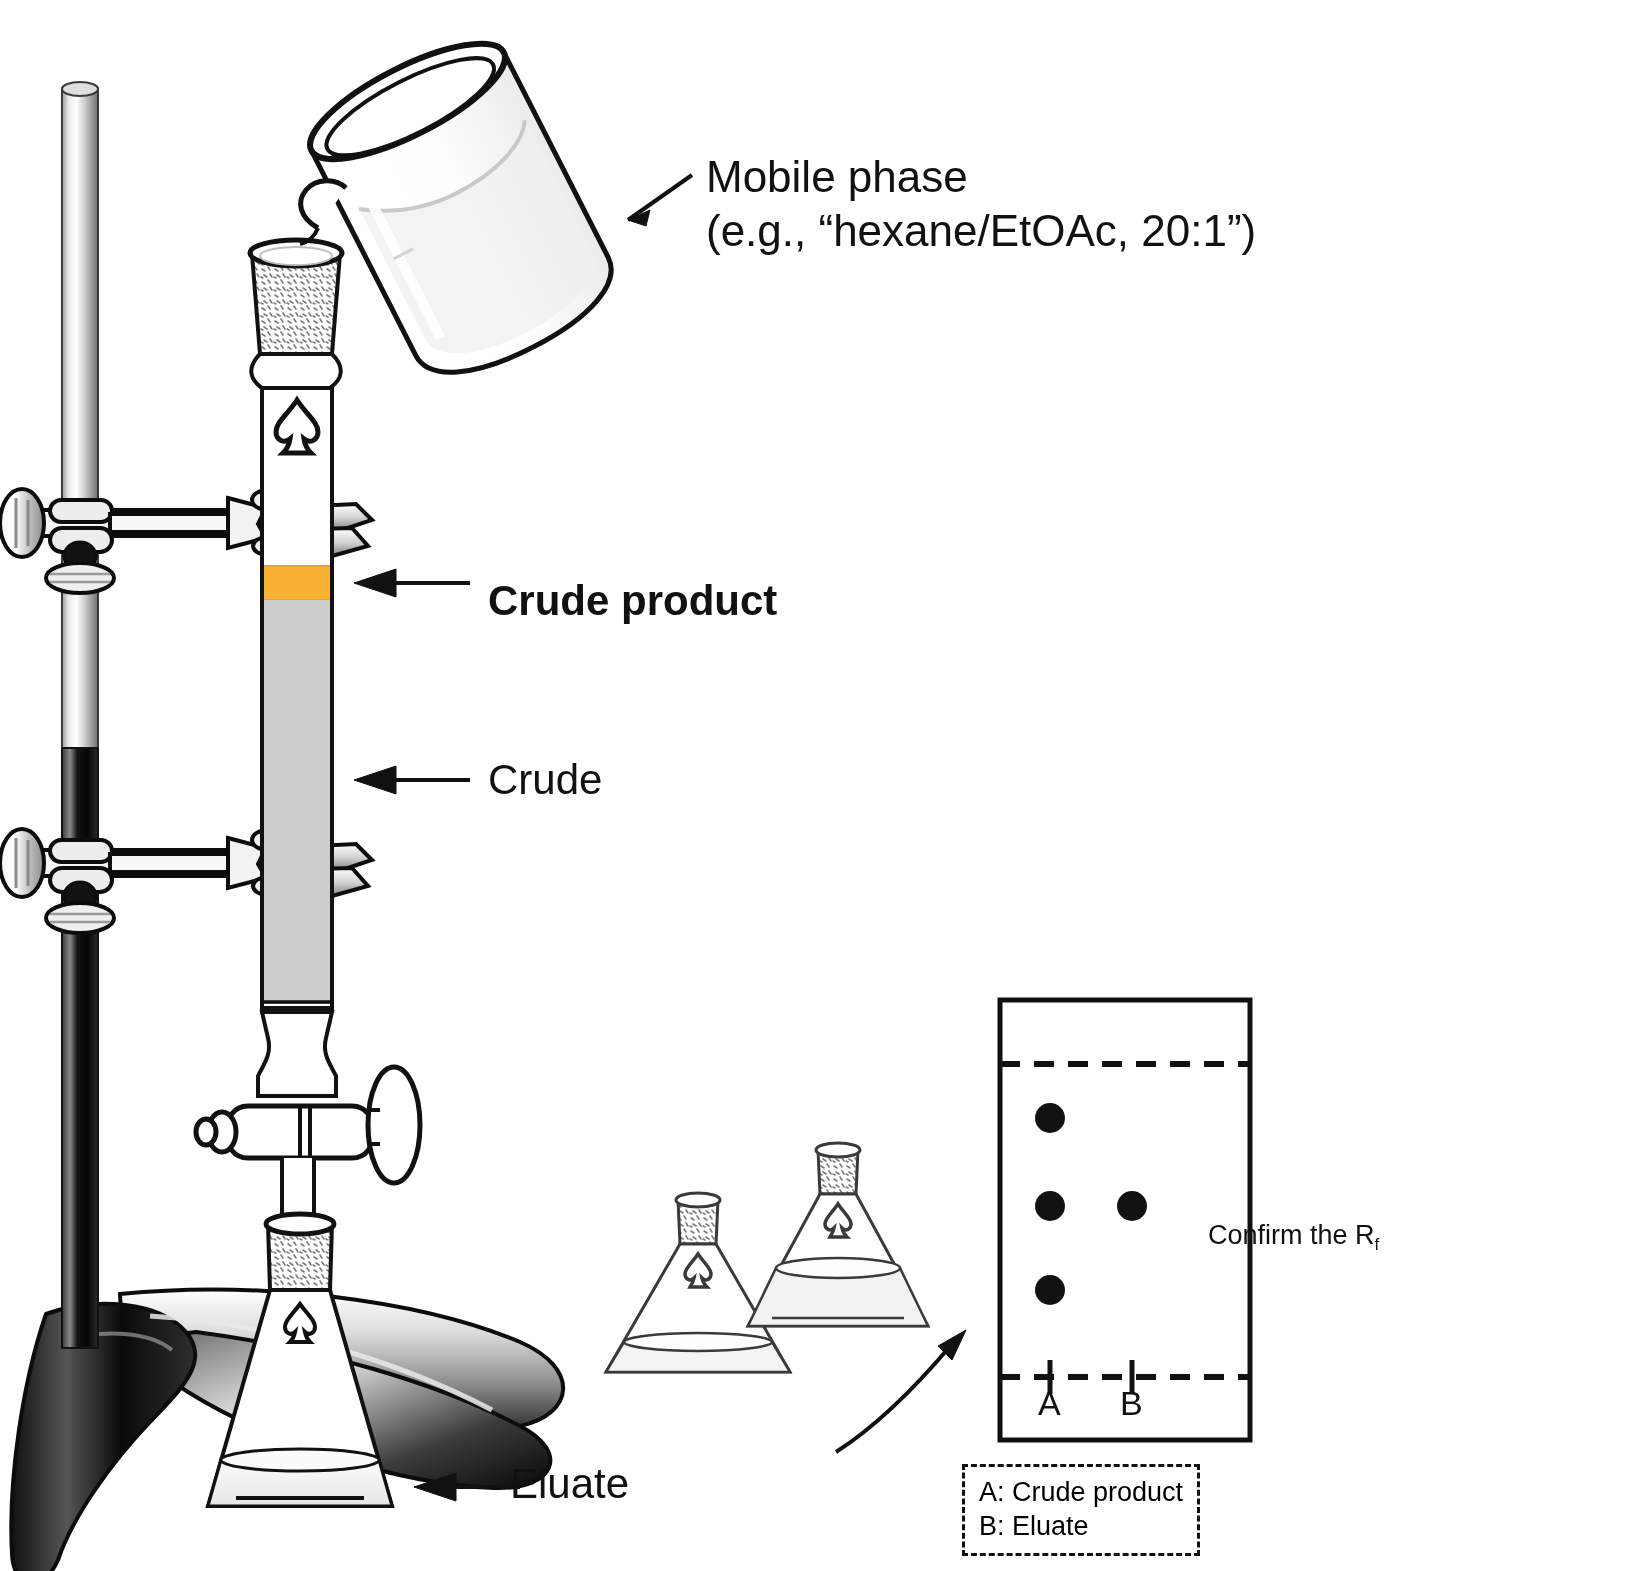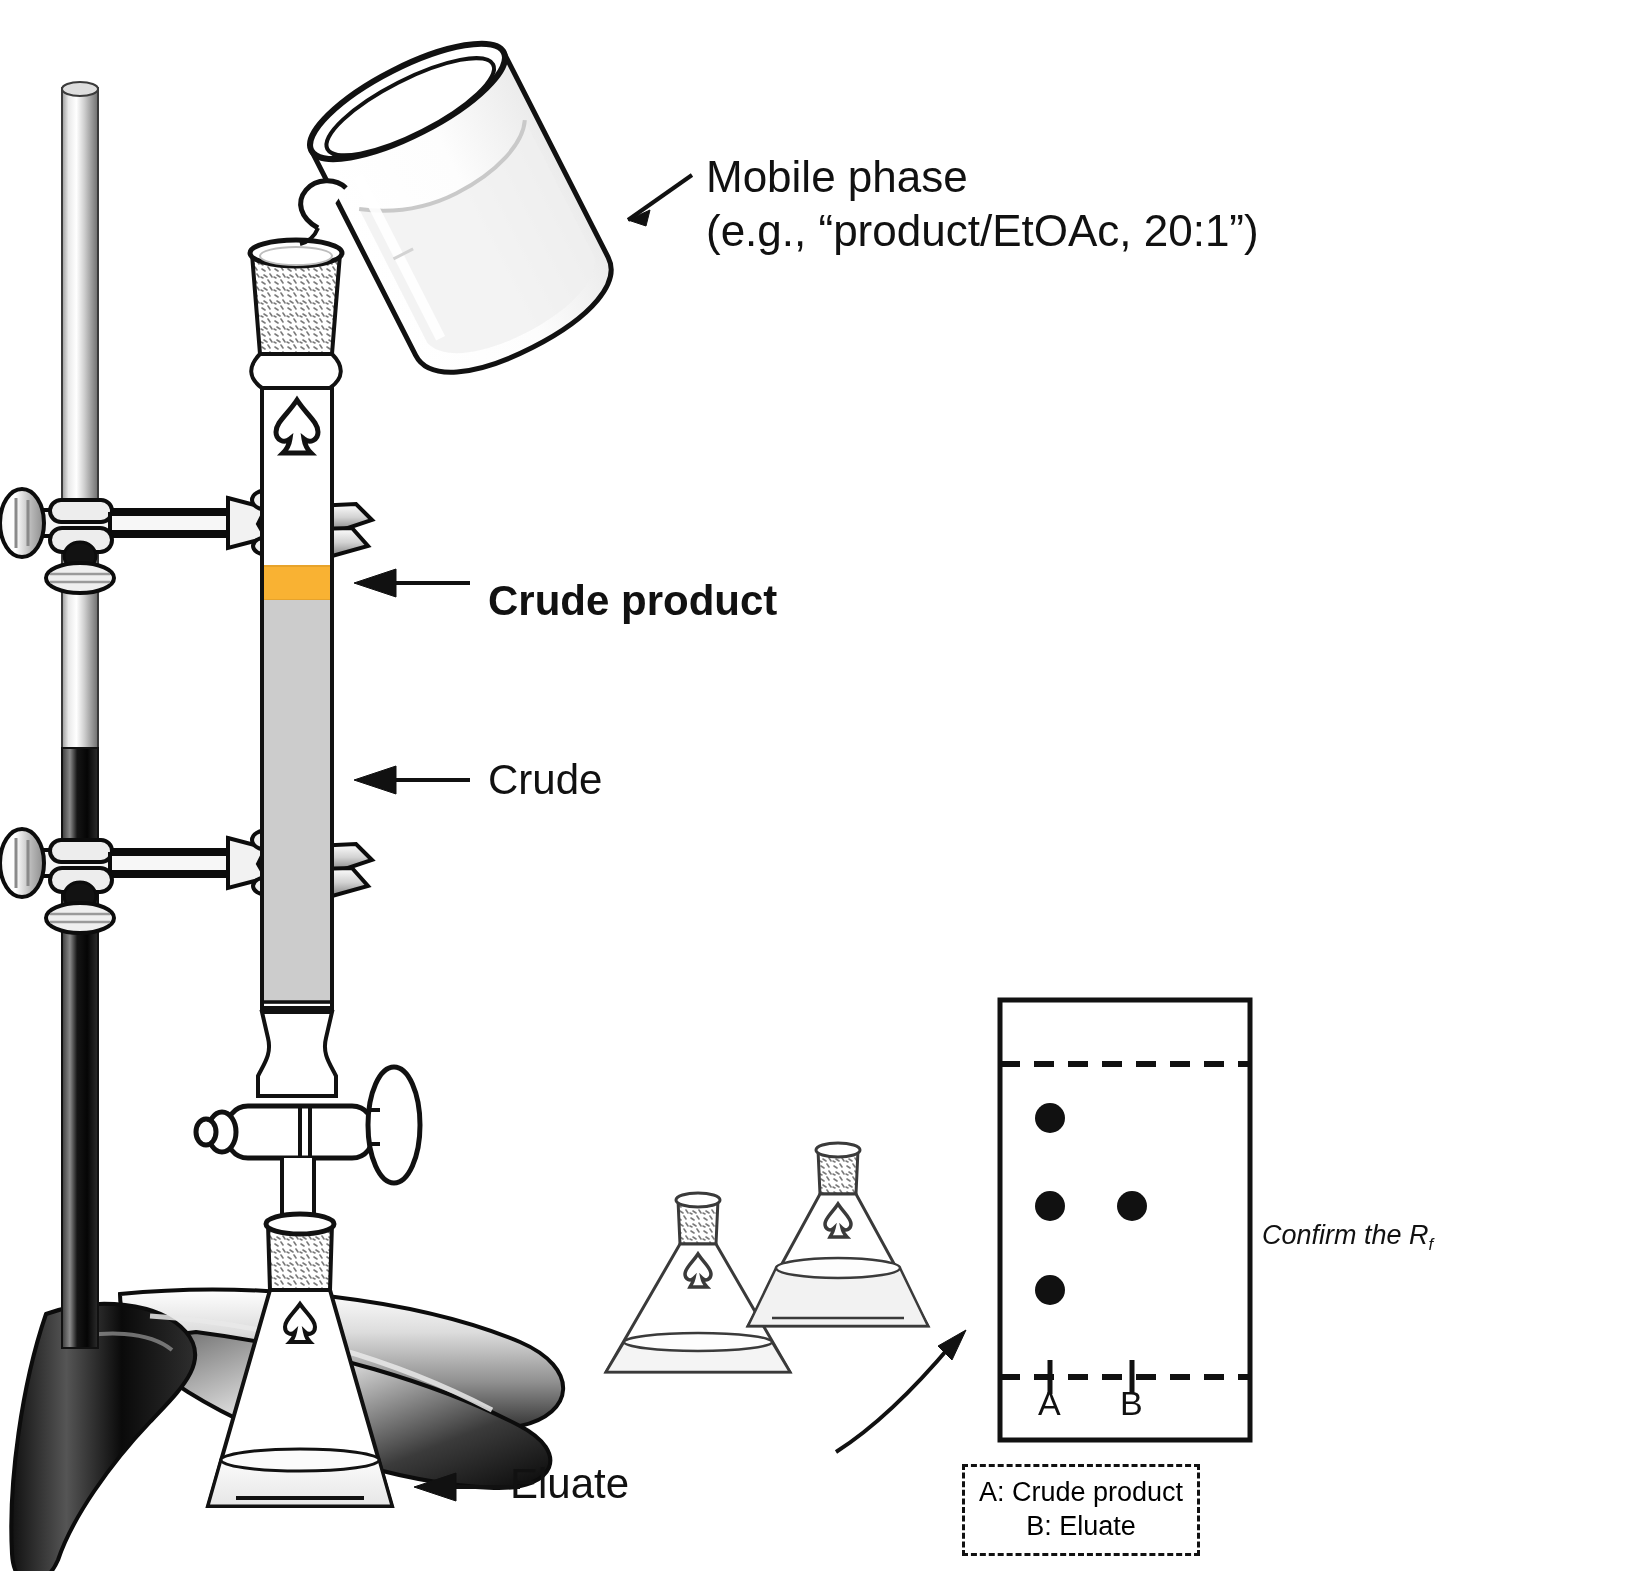--- a/index.html
+++ b/index.html
@@ -12,21 +12,21 @@
   svg.layer{position:absolute;left:0;top:0;width:1652px;height:1571px;}
   .lbl{position:absolute;white-space:nowrap;color:#111;}
   .lbl-xl{font-size:44px;line-height:54px;}
   .lbl-lg{font-size:42px;}
   .lbl-md{font-size:40px;}
   .lbl-sm{font-size:27px;}
   .lbl-ab{font-size:34px;}
   .sub{font-size:0.62em;vertical-align:sub;}
   #tlc-legend{
     position:absolute;border:3px dashed #111;
-    padding:8px 14px 10px 14px;font-size:27px;line-height:34px;text-align:center;
+    padding:8px 14px 10px 14px;font-size:27px;line-height:34px;
   }
 </style>
 </head>
 <body>
 
 <div id="stage">
 
   <svg class="layer" viewBox="0 0 1652 1571">
     <defs>
       <linearGradient id="gRod" x1="0" y1="0" x2="1" y2="0">
@@ -251,34 +251,34 @@
 
       <circle cx="1050" cy="1086" r="15" fill="#111"></circle>
       <circle cx="1050" cy="1174" r="15" fill="#111"></circle>
       <circle cx="1050" cy="1258" r="15" fill="#111"></circle>
       <circle cx="1132" cy="1174" r="15" fill="#111"></circle>
     </g>
   </svg>
 
   <div class="lbl lbl-xl" style="left:706px;top:118px;">
     <div>Mobile phase</div>
-    <div>(e.g., “product/EtOAc, 20:1”)</div>
+    <div>(e.g., “hexane/EtOAc, 20:1”)</div>
   </div>
 
   <div class="lbl lbl-lg" style="left:488px;top:545px;font-weight:bold;">Crude product</div>
 
   <div class="lbl lbl-lg" style="left:488px;top:724px;">Crude</div>
 
   <div class="lbl lbl-lg" style="left:510px;top:1428px;">Eluate</div>
 
 
   <div class="lbl lbl-ab" style="left:1038px;top:1352px;">A</div>
   <div class="lbl lbl-ab" style="left:1120px;top:1352px;">B</div>
 
-  <div class="lbl lbl-sm" style="left:1262px;top:1188px;font-style:italic;">
+  <div class="lbl lbl-sm" style="left:1208px;top:1188px;">
     <span>Confirm the R</span><span class="sub">f</span>
   </div>
 
   <div id="tlc-legend" style="left:962px;top:1432px;">
     <div>A: Crude product</div>
     <div>B: Eluate</div>
   </div>
 
 </div>
 

